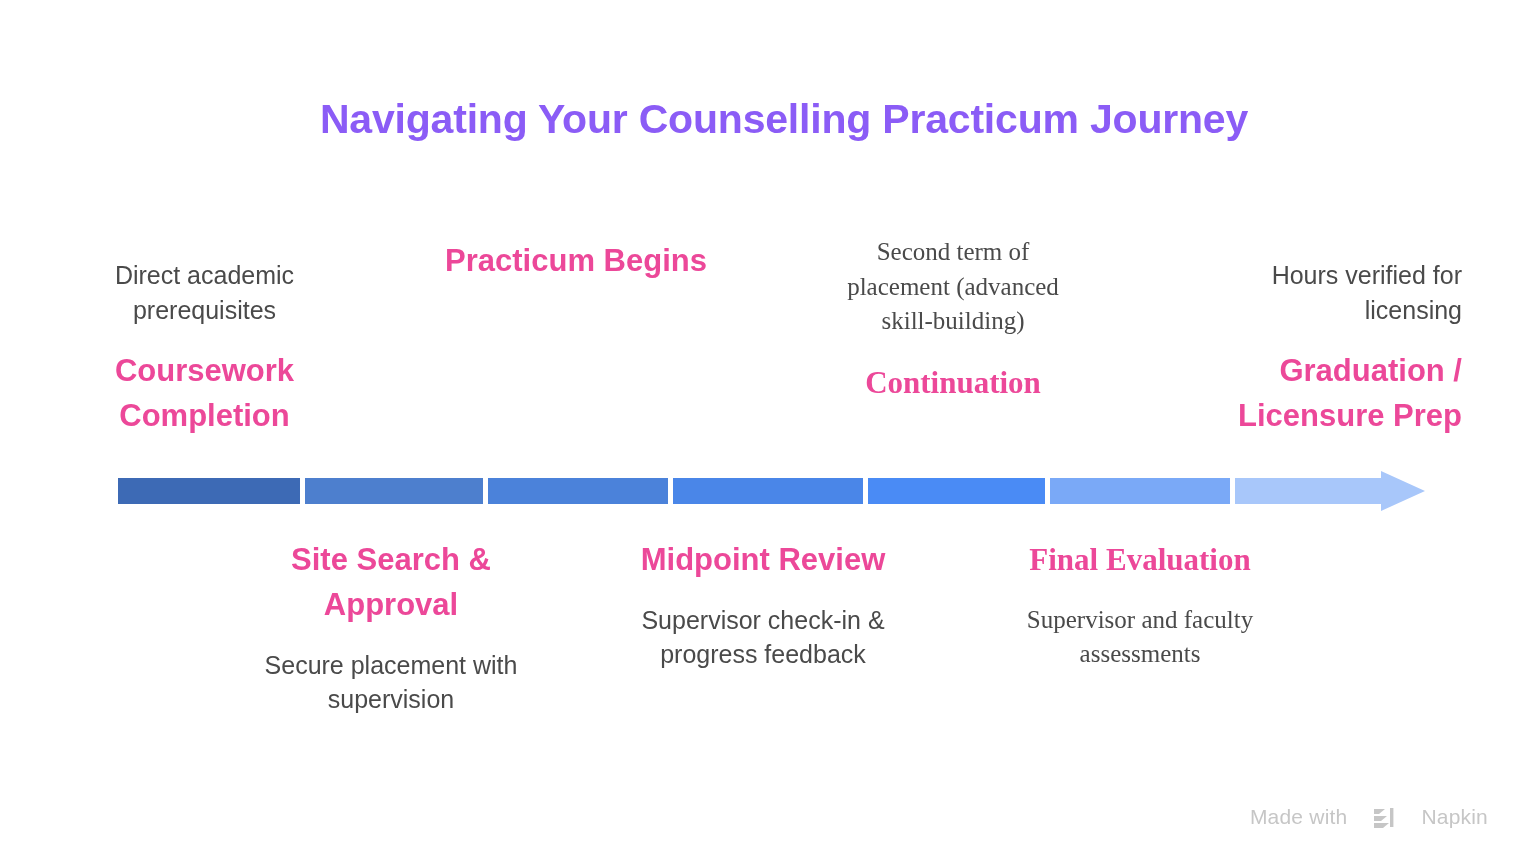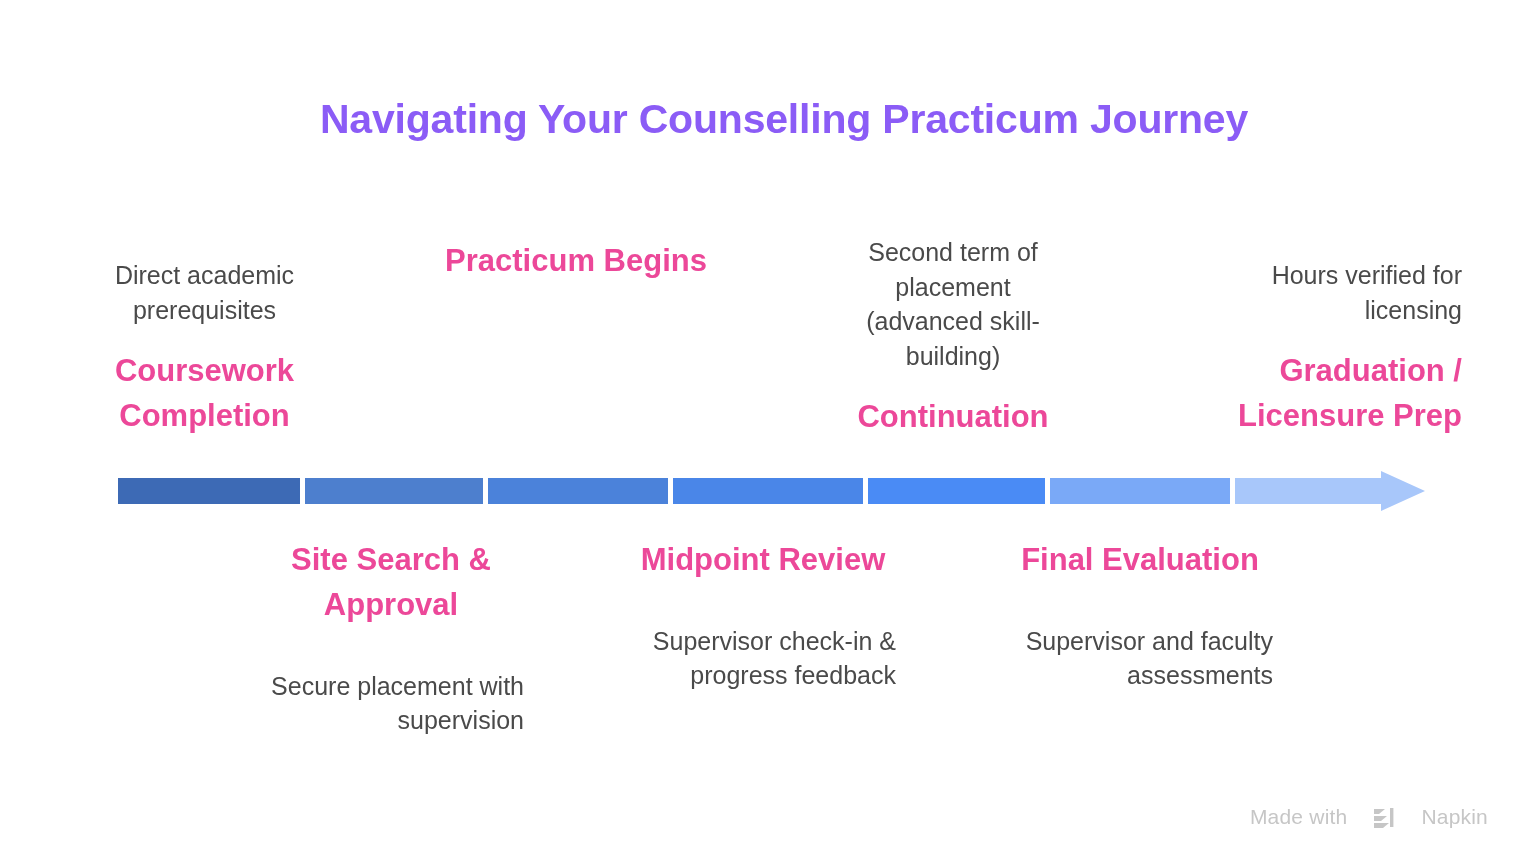--- a/index.html
+++ b/index.html
@@ -74,21 +74,21 @@
   }
   .node .name {
     font-size: 31px;
     line-height: 1.45;
     font-weight: bold;
     color: #ec4899;
   }
   
   .node.above .name { margin-top: 22px; }
   
-  .node.below .desc { margin-top: 41px; text-align: right; }
+  .node.below .desc { margin-top: 20px; }
 
   
   .watermark {
     position: absolute;
     right: 48px;
     bottom: 32px;
     display: flex;
     align-items: center;
     gap: 25px;
     color: #c6c6c6;
@@ -133,26 +133,26 @@
 
   <div class="node above" style="left:443px; top:217px; width:266px;">
     <div class="name">Practicum Begins</div>
   </div>
 
   <div class="node below" style="left:630px; top:538px; width:266px;">
     <div class="name">Midpoint Review</div>
     <div class="desc">Supervisor check-in &amp; progress feedback</div>
   </div>
 
-  <div class="node above" style="left:838px; top:235px; width:230px;">
+  <div class="node above" style="left:838px; top:235px; width:230px;font-family:Liberation Serif, serif;">
     <div class="desc">Second term of placement (advanced skill-building)</div>
     <div class="name">Continuation</div>
   </div>
 
-  <div class="node below" style="left:1007px; top:538px; width:266px;">
+  <div class="node below" style="left:1007px; top:538px; width:266px;font-family:Liberation Serif, serif;">
     <div class="name">Final Evaluation</div>
     <div class="desc">Supervisor and faculty assessments</div>
   </div>
 
   <div class="node above" style="left:1190px; top:258px; width:272px;text-align:right;">
     <div class="desc">Hours verified for licensing</div>
     <div class="name">Graduation / Licensure Prep</div>
   </div>
 
 </div>

